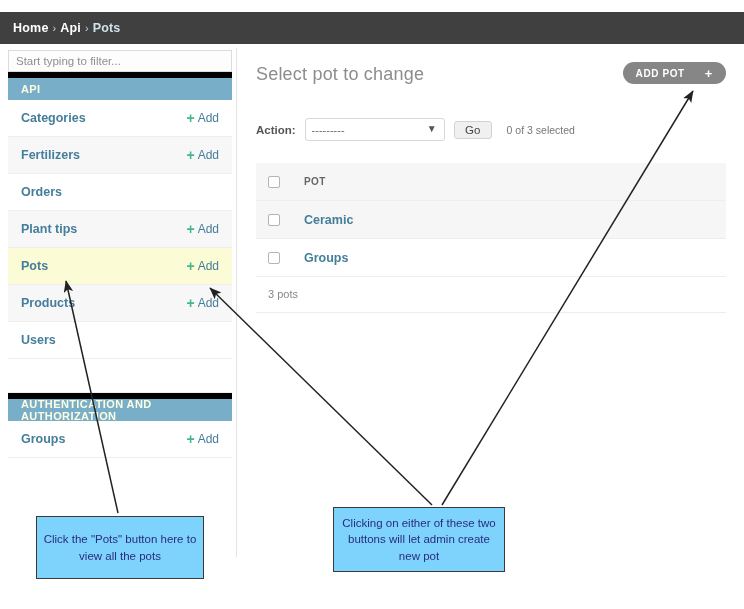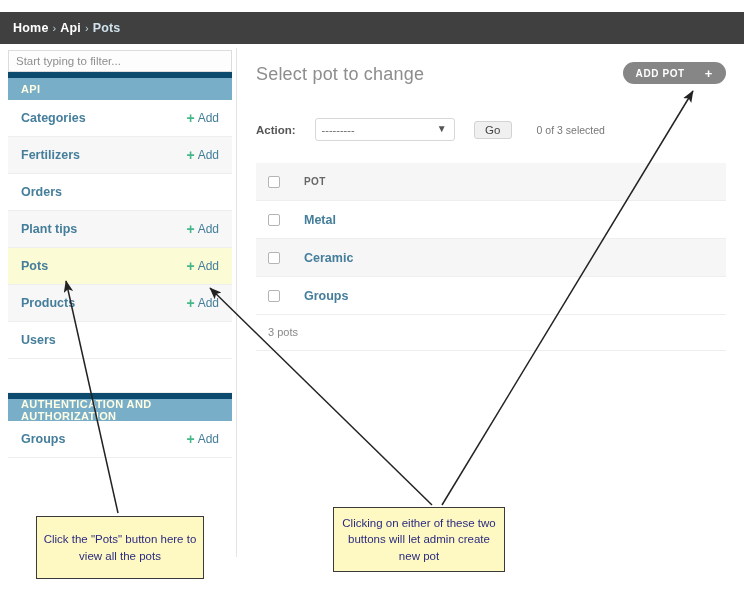--- a/index.html
+++ b/index.html
@@ -41,21 +41,21 @@
     color: #b9d6e2;
     font-size: 11px;
     margin: 0 4px;
   }
 
   
   .sidebar {
     position: absolute;
     left: 8px; top: 50px;
     width: 224px;
-    background: #0c4a6e;
+    background: #000000;
   }
   .filter-box {
     width: 224px;
     height: 22px;
     box-sizing: border-box;
     border: 1px solid #dcdcdc;
     background: #fdfdfd;
     font-size: 11.5px;
     color: #888888;
     padding: 0 7px;
@@ -164,21 +164,21 @@
     border: none;
     font-family: "Liberation Sans", sans-serif;
     cursor: pointer;
   }
   .addlink-btn .plus { font-size: 13px; line-height: 1; }
 
   .actions-bar {
     display: flex;
     align-items: center;
     margin-top: 33px;
-    gap: 19px;
+    gap: 9px;
   }
   .actions-label {
     font-size: 11.5px;
     color: #555555;
     font-weight: bold;
   }
   .action-select {
     width: 140px;
     height: 23px;
     box-sizing: border-box;
@@ -273,21 +273,21 @@
   
   .overlay {
     position: absolute;
     left: 0; top: 0;
     width: 744px; height: 609px;
     pointer-events: none;
   }
   .callout {
     position: absolute;
     border: 1.6px solid #3a3a3a;
-    background: #fef9c3;
+    background: #7dd3fc;
     box-sizing: border-box;
     display: flex;
     align-items: center;
     justify-content: center;
     text-align: center;
     font-size: 11.5px;
     color: #2b2b80;
     line-height: 1.45;
     padding: 16px 6px;
     font-family: "Liberation Sans", sans-serif;
@@ -403,24 +403,20 @@
     <span class="selected-count">0 of 3 selected</span>
   </div>
 
   <div class="results">
 
     <div class="res-row shaded">
       <span class="cbx"></span>
       <span class="col-head">POT</span>
     </div>
 
-    <div class="res-row">
-      <span class="cbx"></span>
-      <span class="cell-link">Metal</span>
-    </div>
 
     <div class="res-row shaded">
       <span class="cbx"></span>
       <span class="cell-link">Ceramic</span>
     </div>
 
     <div class="res-row">
       <span class="cbx"></span>
       <span class="cell-link">Groups</span>
     </div>

